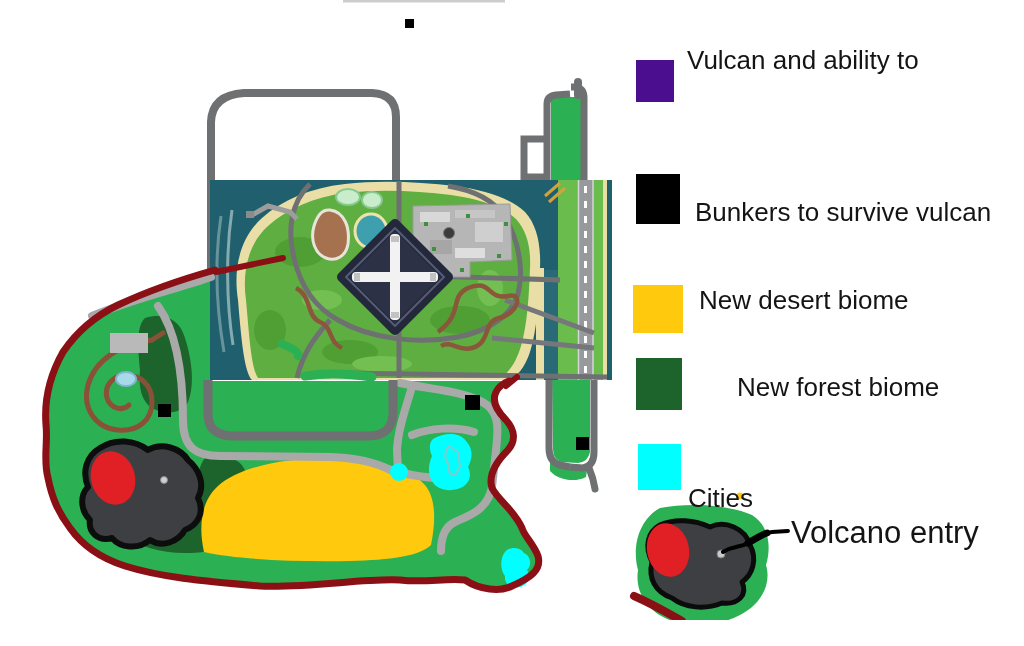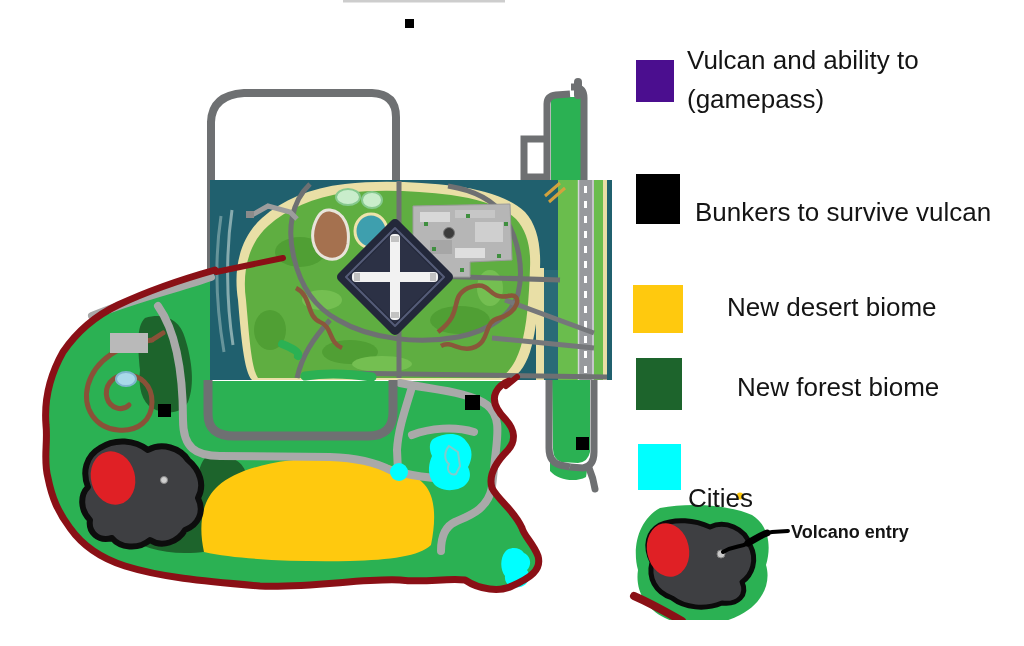--- a/index.html
+++ b/index.html
@@ -1,23 +1,23 @@
 <!DOCTYPE html>
 <html><head>
 <meta charset="utf-8">
 <style>
   html,body{margin:0;padding:0;background:#ffffff;}
   .canvas{position:relative;width:1024px;height:620px;background:#ffffff;overflow:hidden;
-          font-family:"Liberation Sans", sans-serif;}
+          font-family:"Liberation Sans", sans-serif;text-align:right;}
   .map-svg{position:absolute;left:0;top:0;}
   .legend-item{position:absolute;}
   .swatch{position:absolute;}
   .legend-text{position:absolute;color:#141414;font-size:26px;line-height:39px;white-space:nowrap;}
   .legend-text.single{line-height:30px;}
-  .inset-label{position:absolute;color:#141414;font-size:18px;line-height:31px;white-space:nowrap;font-weight:bold;}
+  .inset-label{position:absolute;color:#141414;font-size:31px;line-height:31px;white-space:nowrap;}
 </style>
 </head>
 <body>
 
 <div class="canvas">
 
 <svg class="map-svg" width="1024" height="646" viewBox="0 0 1024 646">
 
   <g>
     <rect x="343" y="0" width="162" height="2.5" fill="#cdcdcd"></rect>
@@ -209,32 +209,31 @@
     <path d="M 723,552 C 735,545 740,548 748,543 C 757,538 762,533 772,532 L 788,531" fill="none" stroke="#000" stroke-width="4" stroke-linecap="round"></path>
     <path d="M 748,543 C 757,538 761,535 767,533" fill="none" stroke="#000" stroke-width="7" stroke-linecap="round"></path>
   </g>
 </svg>
 
 <div>
   <div class="legend-item">
     <div class="swatch" style="left: 636px; top: 60px; width: 38px; height: 42px; background-color: rgb(75, 14, 143);"></div>
     <div class="legend-text" style="left:687px;top:41px;">
       <div>Vulcan and ability to</div>
-      <div>(gamepass)</div>
     </div>
   </div>
   <div class="legend-item">
     <div class="swatch" style="left: 636px; top: 174px; width: 44px; height: 50px; background-color: rgb(0, 0, 0);"></div>
     <div class="legend-text" style="left:695px;top:193px;">
       <div>Bunkers to survive vulcan</div>
     </div>
   </div>
   <div class="legend-item">
     <div class="swatch" style="left: 633px; top: 285px; width: 50px; height: 48px; background-color: rgb(255, 201, 14);"></div>
-    <div class="legend-text single" style="left:699px;top:292px;margin-left:28px;">
+    <div class="legend-text single" style="left:699px;top:285px;">
       <div>New desert biome</div>
     </div>
   </div>
   <div class="legend-item">
     <div class="swatch" style="left: 636px; top: 358px; width: 46px; height: 52px; background-color: rgb(29, 100, 44);"></div>
     <div class="legend-text single" style="left:737px;top:372px;">
       <div>New forest biome</div>
     </div>
   </div>
   <div class="legend-item">

